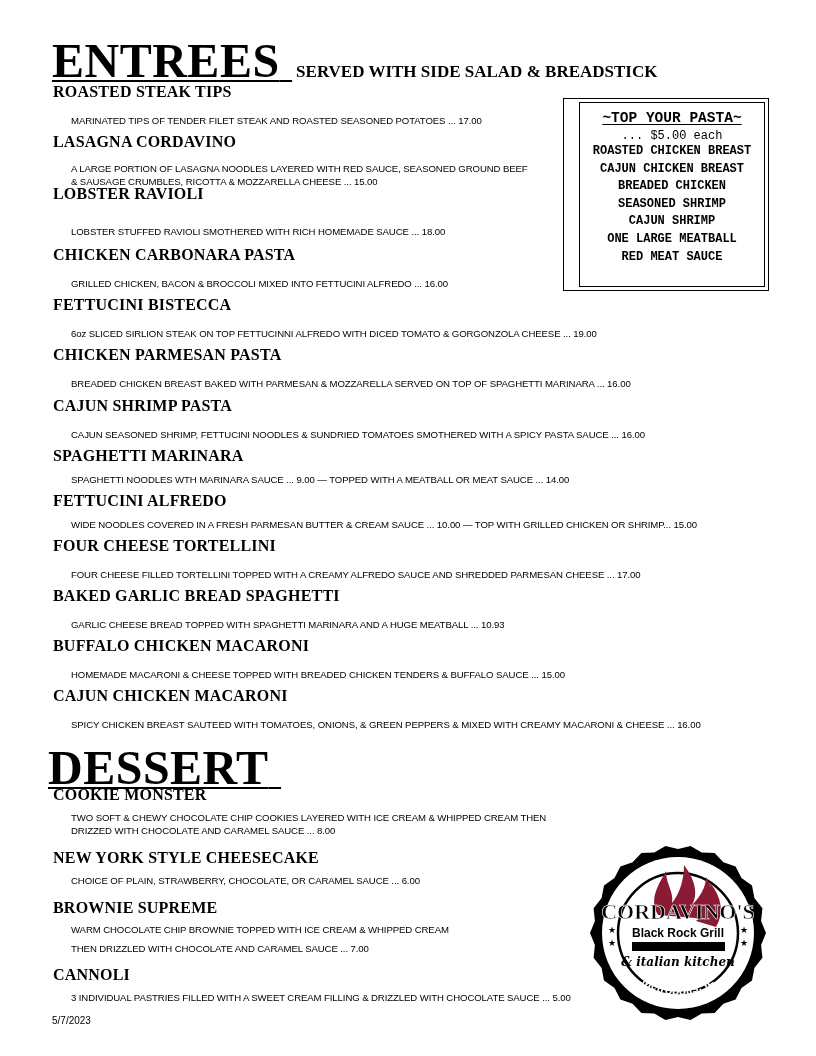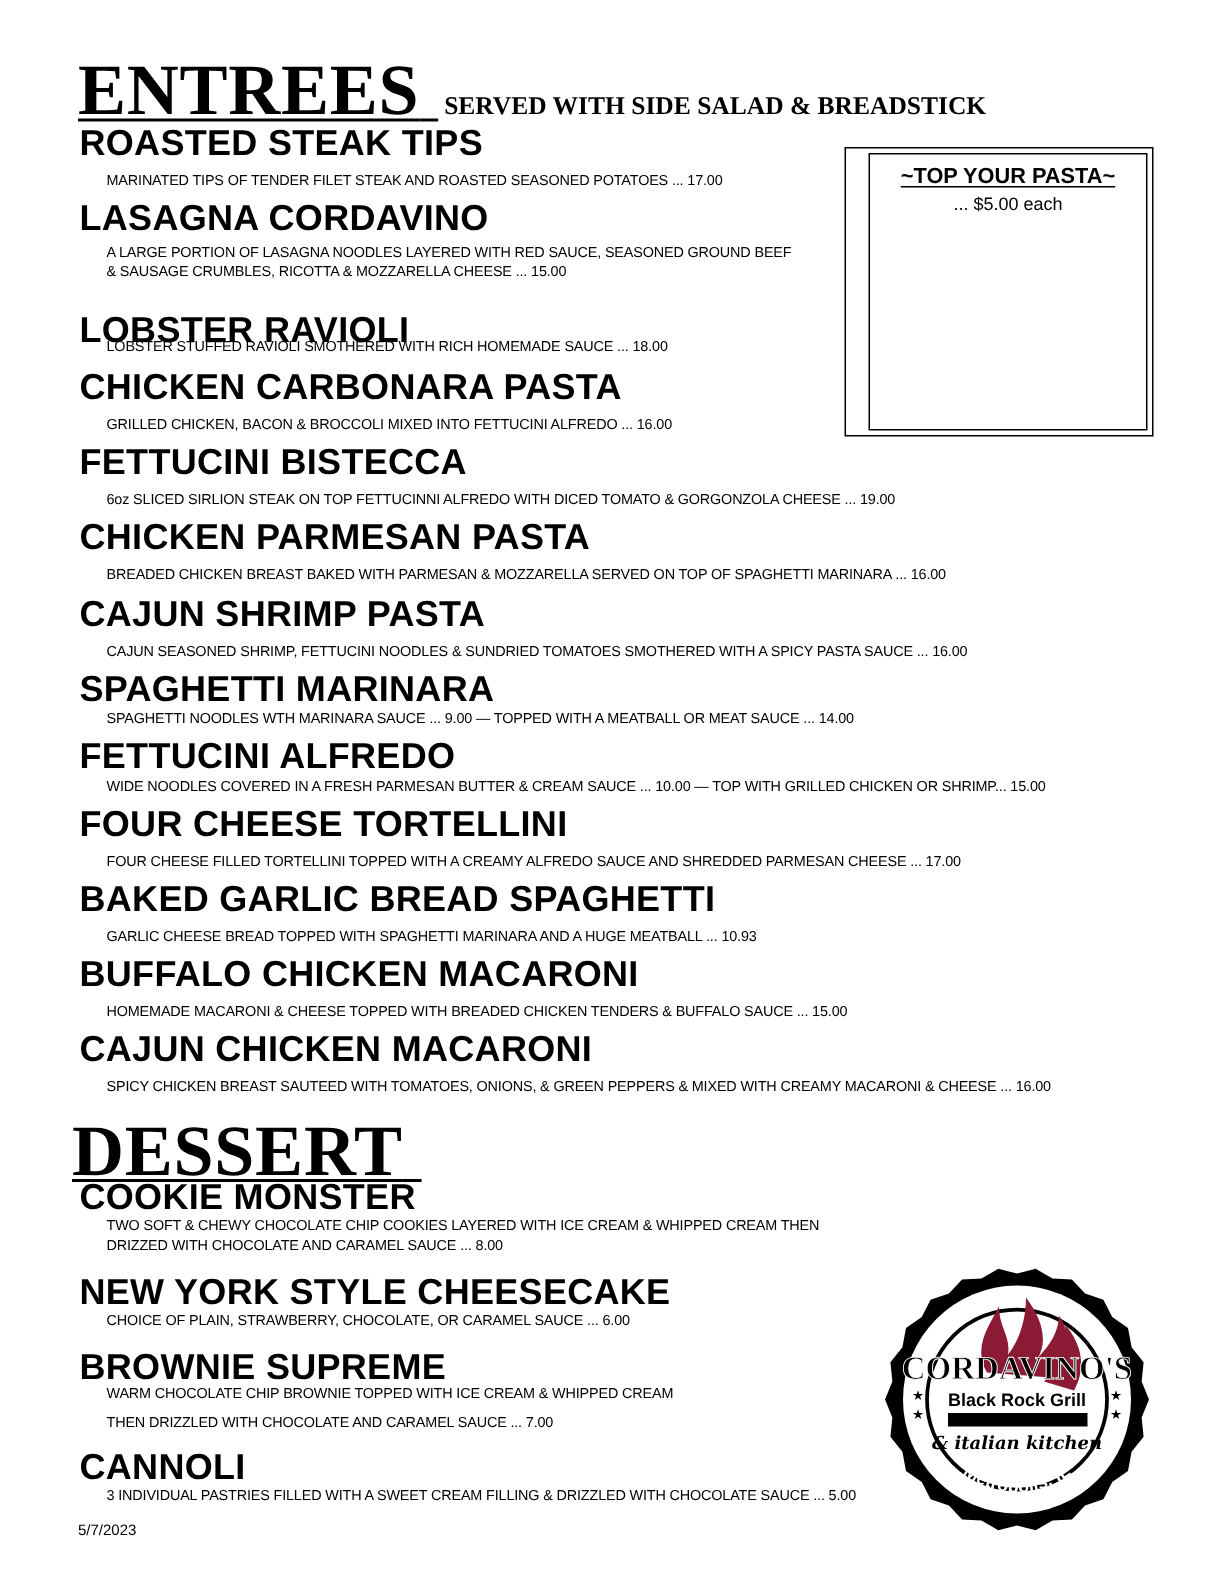--- a/index.html
+++ b/index.html
@@ -3,25 +3,25 @@
 <meta charset="utf-8">
 <style>
   html, body { margin:0; padding:0; background:#fff; }
   body { width:816px; height:1056px; position:relative; overflow:hidden; color:#000; }
   .abs { position:absolute; }
 
   .section-title { font-family: "Liberation Serif", serif; font-weight:bold; font-size:48px; letter-spacing:0.5px; line-height:1; }
   .section-title .u { text-decoration: underline; text-decoration-thickness:2px; text-underline-offset:3px; }
   .section-sub { font-family: "Liberation Serif", serif; font-weight:bold; font-size:17px; }
 
-  .item-name { font-family: Liberation Sans, sans-serif; font-weight:bold; font-size:24px; line-height:1; white-space:nowrap; letter-spacing:0.2px; }
+  .item-name { font-family: Liberation Serif, serif; font-weight:bold; font-size:16px; line-height:1; white-space:nowrap; letter-spacing:0.2px; }
   .item-desc { font-family: "Liberation Sans", sans-serif; font-size:9.6px; line-height:14px; white-space:nowrap; letter-spacing:-0.1px; }
 
   .topbox { position:absolute; left:563px; top:98px; width:204px; height:191px; border:1px solid #000; }
-  .topbox-inner { position:absolute; left:3px; top:3px; right:3px; bottom:3px; border:1.5px solid #000; text-align:center; font-family:Liberation Sans, sans-serif; font-weight:bold;margin-left:12px; }
+  .topbox-inner { position:absolute; left:3px; top:3px; right:3px; bottom:3px; border:1.5px solid #000; text-align:center; font-family:Liberation Mono, monospace; font-weight:bold;margin-left:12px; }
   .topbox-title { font-size:14.5px; margin-top:7px; text-decoration:underline; text-underline-offset:2px; }
   .topbox-price { font-size:12px; font-weight:normal; margin-top:3px; }
   .topbox-item { font-size:12px; line-height:17.6px; }
 
   .date { font-family:"Liberation Sans", sans-serif; font-size:10px; }
   .logo { position:absolute; left:588px; top:843px; width:180px; height:180px; }
 </style>
 </head>
 <body>
 
@@ -29,21 +29,21 @@
   <span class="section-title"><span class="u">ENTREES</span><span class="u">&nbsp;</span></span>
   <span class="section-sub">SERVED WITH SIDE SALAD &amp; BREADSTICK</span>
 </div>
 
 <div id="entrees">
     <div class="abs item-name" style="left: 53px; top: 84px;">ROASTED STEAK TIPS</div>
     <div class="abs item-desc" style="left: 71px; top: 114px;">MARINATED TIPS OF TENDER FILET STEAK AND ROASTED SEASONED POTATOES ... 17.00</div>
     <div class="abs item-name" style="left: 53px; top: 134px;">LASAGNA CORDAVINO</div>
     <div class="abs item-desc" style="left: 71px; top: 162px;">A LARGE PORTION OF LASAGNA NOODLES LAYERED WITH RED SAUCE, SEASONED GROUND BEEF</div>
     <div class="abs item-desc" style="left: 71px; top: 175px;">&amp; SAUSAGE CRUMBLES, RICOTTA &amp; MOZZARELLA CHEESE ... 15.00</div>
-    <div class="abs item-name" style="left: 53px; top: 209px;">LOBSTER RAVIOLI</div>
+    <div class="abs item-name" style="left: 53px; top: 186px;">LOBSTER RAVIOLI</div>
     <div class="abs item-desc" style="left: 71px; top: 225px;">LOBSTER STUFFED RAVIOLI SMOTHERED WITH RICH HOMEMADE SAUCE ... 18.00</div>
     <div class="abs item-name" style="left: 53px; top: 247px;">CHICKEN CARBONARA PASTA</div>
     <div class="abs item-desc" style="left: 71px; top: 277px;">GRILLED CHICKEN, BACON &amp; BROCCOLI MIXED INTO FETTUCINI ALFREDO ... 16.00</div>
     <div class="abs item-name" style="left: 53px; top: 297px;">FETTUCINI BISTECCA</div>
     <div class="abs item-desc" style="left: 71px; top: 327px;">6oz SLICED SIRLION STEAK ON TOP FETTUCINNI ALFREDO WITH DICED TOMATO &amp; GORGONZOLA CHEESE ... 19.00</div>
     <div class="abs item-name" style="left: 53px; top: 347px;">CHICKEN PARMESAN PASTA</div>
     <div class="abs item-desc" style="left: 71px; top: 377px;">BREADED CHICKEN BREAST BAKED WITH PARMESAN &amp; MOZZARELLA SERVED ON TOP OF SPAGHETTI MARINARA ... 16.00</div>
     <div class="abs item-name" style="left: 53px; top: 398px;">CAJUN SHRIMP PASTA</div>
     <div class="abs item-desc" style="left: 71px; top: 428px;">CAJUN SEASONED SHRIMP, FETTUCINI NOODLES &amp; SUNDRIED TOMATOES SMOTHERED WITH A SPICY PASTA SAUCE ... 16.00</div>
     <div class="abs item-name" style="left: 53px; top: 448px;">SPAGHETTI MARINARA</div>
@@ -57,20 +57,29 @@
     <div class="abs item-name" style="left: 53px; top: 638px;">BUFFALO CHICKEN MACARONI</div>
     <div class="abs item-desc" style="left: 71px; top: 668px;">HOMEMADE MACARONI &amp; CHEESE TOPPED WITH BREADED CHICKEN TENDERS &amp; BUFFALO SAUCE ... 15.00</div>
     <div class="abs item-name" style="left: 53px; top: 688px;">CAJUN CHICKEN MACARONI</div>
     <div class="abs item-desc" style="left: 71px; top: 718px;">SPICY CHICKEN BREAST SAUTEED WITH TOMATOES, ONIONS, &amp; GREEN PEPPERS &amp; MIXED WITH CREAMY MACARONI &amp; CHEESE  ... 16.00</div>
   </div>
 
 <div class="topbox">
   <div class="topbox-inner">
     <div class="topbox-title">~TOP YOUR PASTA~</div>
     <div class="topbox-price">... $5.00 each</div>
+    <div id="toplist">
+        <div class="topbox-item">ROASTED CHICKEN BREAST</div>
+        <div class="topbox-item">CAJUN CHICKEN BREAST</div>
+        <div class="topbox-item">BREADED CHICKEN</div>
+        <div class="topbox-item">SEASONED SHRIMP</div>
+        <div class="topbox-item">CAJUN SHRIMP</div>
+        <div class="topbox-item">ONE LARGE MEATBALL</div>
+        <div class="topbox-item">RED MEAT SAUCE</div>
+      </div>
   </div>
 </div>
 
 <div class="abs" style="left:48px; top:744px;">
   <span class="section-title"><span class="u">DESSERT</span><span class="u">&nbsp;</span></span>
 </div>
 
 <div id="desserts">
     <div class="abs item-name" style="left: 53px; top: 787px;">COOKIE MONSTER</div>
     <div class="abs item-desc" style="left: 71px; top: 811px;">TWO SOFT &amp; CHEWY CHOCOLATE CHIP COOKIES LAYERED WITH ICE CREAM &amp; WHIPPED CREAM THEN</div>

